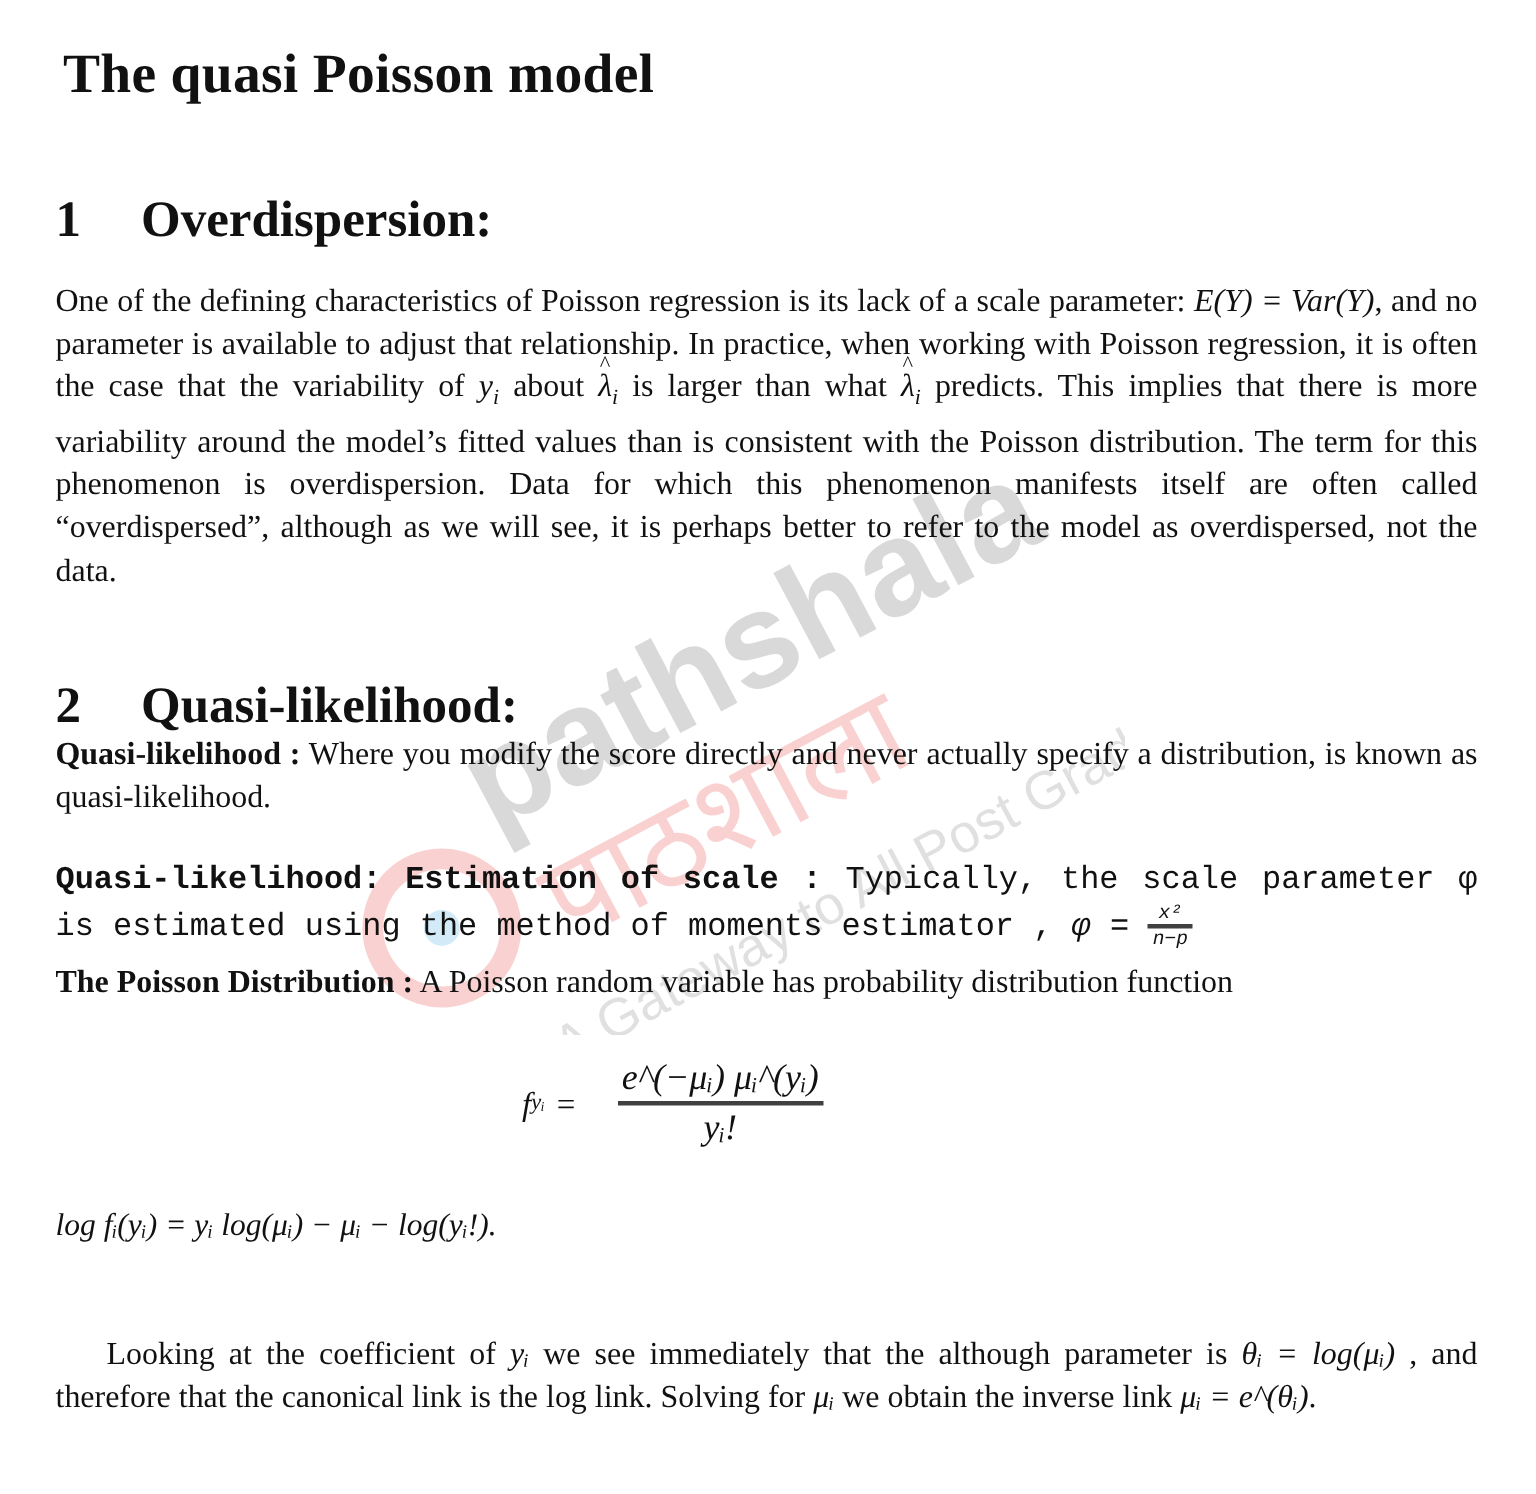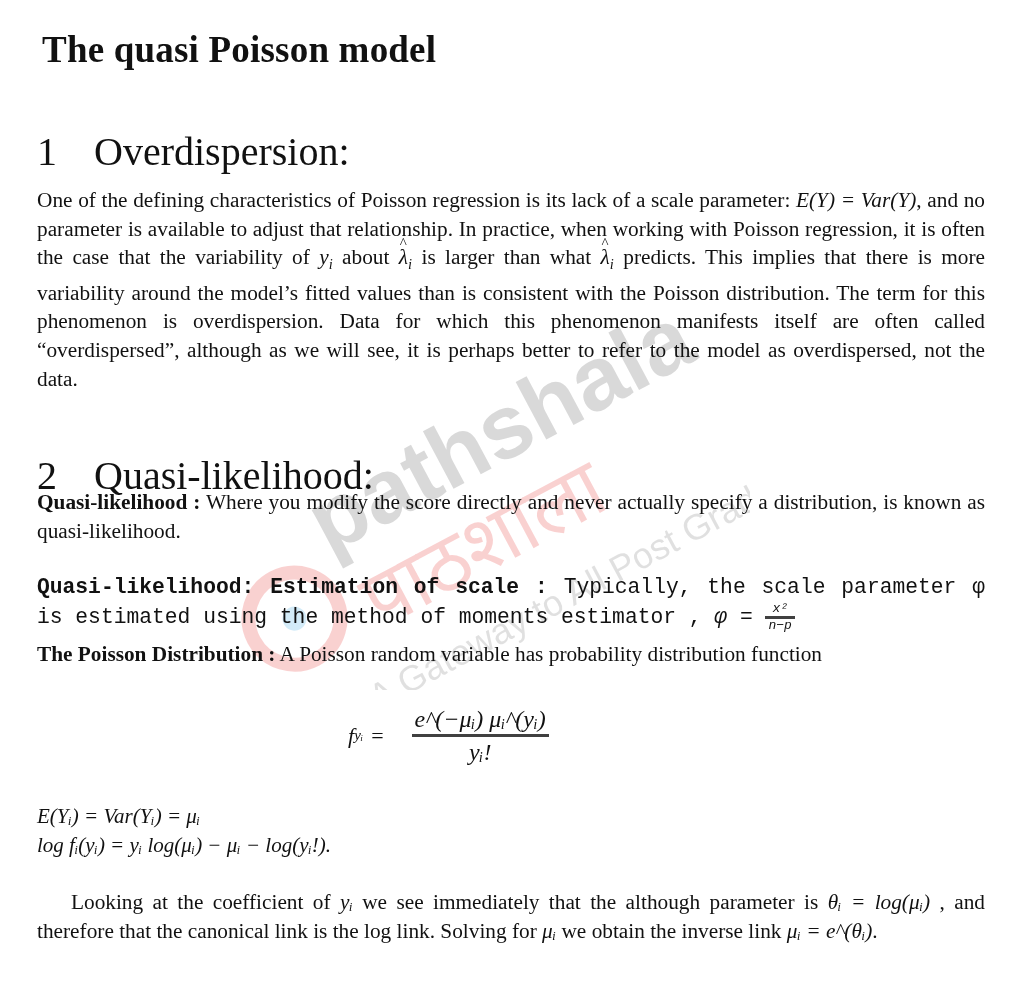--- a/index.html
+++ b/index.html
@@ -7,21 +7,21 @@
     width: 1024px; height: 996px; position: relative; overflow: hidden;
     font-family: "DejaVu Serif", "Liberation Serif", serif;
     color: #111111;
   }
   .title {
     position: absolute; left: 42px; top: 28px;
     font-size: 37px; font-weight: bold; letter-spacing: 0.2px;
     font-family: "Liberation Serif", "DejaVu Serif", serif;
   }
   .section-head {
-    position: absolute; left: 37px; font-size: 40px; font-weight: normal;
+    position: absolute; left: 37px; font-size: 34px; font-weight: bold;
     font-family: "Liberation Serif", "DejaVu Serif", serif;
   }
   .section-head .num { display: inline-block; width: 57px; }
   .para {
     position: absolute; left: 37px; width: 948px;
     font-family: "Liberation Serif", "DejaVu Serif", serif;
     font-size: 21.3px; line-height: 28.6px; text-align: justify;
   }
   .para b { font-weight: bold; }
   .m { font-style: italic; }
@@ -94,19 +94,18 @@
   <span class="m">f</span>
     <span class="sub">yᵢ</span>
   <span style="margin:0 8px;">=</span>
   <span class="frac">
       <span class="n">e^(−μᵢ) μᵢ^(yᵢ)</span>
       <span class="d">yᵢ!</span>
     </span>
 </div>
 
 <div class="eq-lines">
-  <div class="m">E(Yᵢ) = Var(Yᵢ) = μᵢ</div>
   <div class="m">log fᵢ(yᵢ) = yᵢ log(μᵢ) − μᵢ − log(yᵢ!).</div>
 </div>
 
 <div class="para indent" style="top:888px;">
   <span>Looking at the coefficient of </span><span class="m">yᵢ</span><span> we see immediately that the although parameter is </span><span class="m">θᵢ = log(μᵢ)</span><span> , and therefore that the canonical link is the log link. Solving for </span><span class="m">μᵢ</span><span> we obtain the inverse link </span><span class="m">μᵢ = e^(θᵢ)</span><span>.</span>
 </div>
 
 </body></html>

